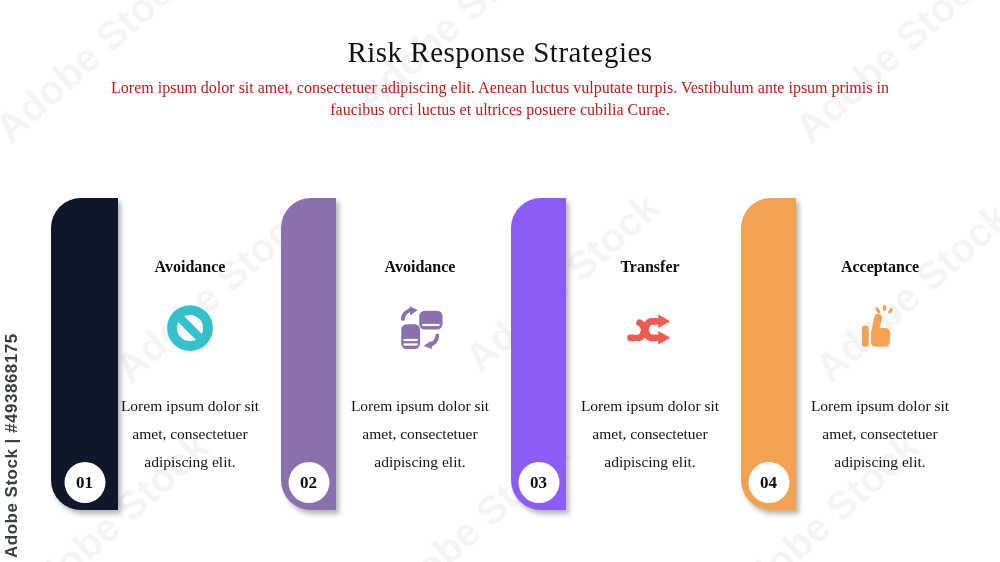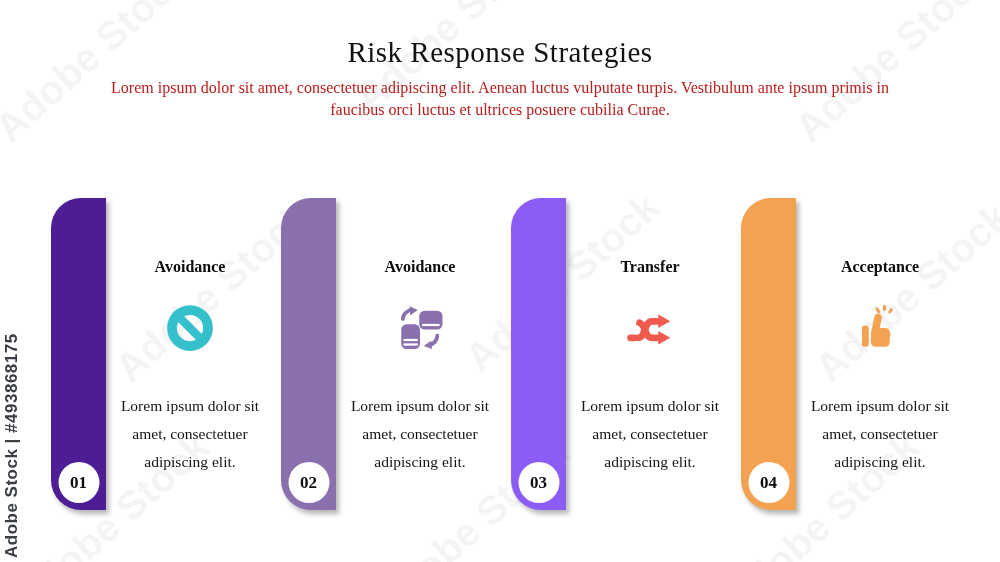--- a/index.html
+++ b/index.html
@@ -70,21 +70,21 @@
     position:absolute;left:51px;top:198px;
     display:flex;width:920px;height:320px;
   }
   .col{position:relative;width:230px;height:312px;flex:0 0 230px;}
   .pill{
     position:absolute;left:0;top:0;
     width:55px;height:312px;
     border-radius:30px 0 0 30px;
     box-shadow:3px 4px 5px rgba(90,90,90,0.45);
   }
-  .col1 .pill{background:#4c1d95;}
+  .col1 .pill{background:#0f172a;padding-left:12px;}
   .col2 .pill{background:#8a70ad;text-decoration:underline;}
   .col3 .pill{background:#8b5cf6;}
   .col4 .pill{background:#f3a251;}
 
   .num-circle{
     position:absolute;left:50%;bottom:7px;
     transform:translateX(-50%);
     width:41px;height:41px;border-radius:50%;
     background:#fff;
     display:flex;align-items:center;justify-content:center;

